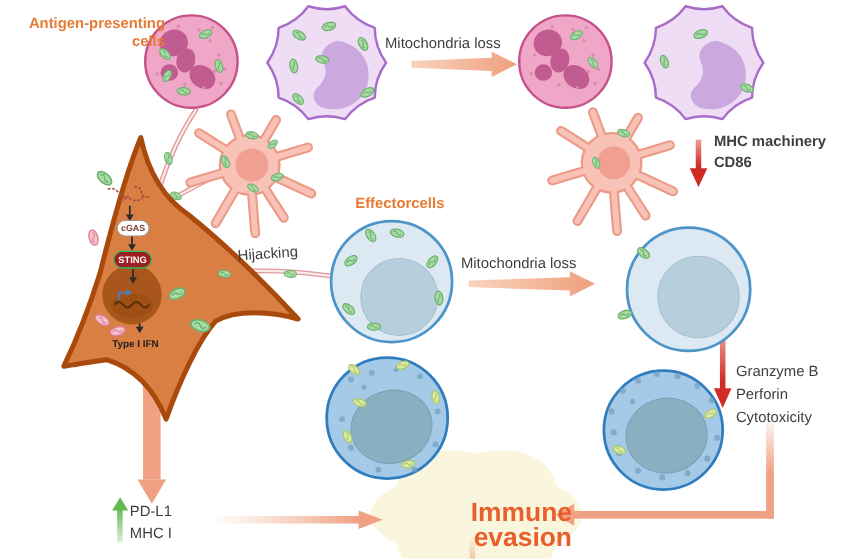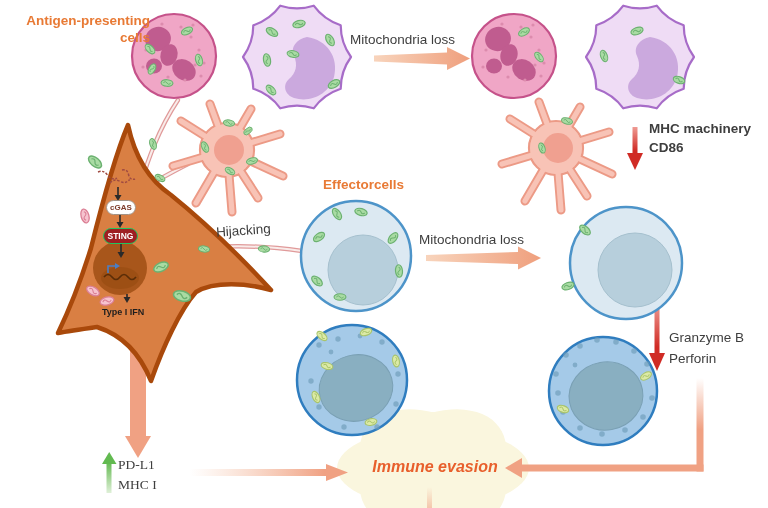--- a/index.html
+++ b/index.html
@@ -2,21 +2,21 @@
 <html><head>
 <meta charset="utf-8">
 <style>
   html,body{margin:0;padding:0;background:#fff;}
   #stage{position:relative;width:768px;height:508px;background:#fff;overflow:hidden;
          font-family:"Liberation Sans",sans-serif;}
   #stage svg{position:absolute;left:0;top:0;}
   .txt{position:absolute;color:#3E3E3E;font-size:13.5px;line-height:18px;}
   .lbl{color:#E87A35;font-weight:bold;font-size:13.5px;line-height:17px;text-align:right;}
   .center{}
-  .evasion{color:#E85F2C;font-weight:bold;font-size:16px;line-height:22px;text-align:center;font-style:italic;}
+  .evasion{color:#E85F2C;font-weight:bold;font-size:24px;line-height:22px;text-align:right;}
   .pill{position:absolute;display:flex;align-items:center;justify-content:center;
         border-radius:8px;font-weight:bold;}
   .cgas{left:106px;top:200px;width:28px;height:13px;background:#fff;border:1px solid #A39386;
         color:#7E3B2A;font-size:8px;}
   .sting{left:103px;top:228px;width:33px;height:14px;background:#9E1F22;border:1px solid #22c55e;
         color:#fff;font-size:8.5px;}
   .ifn{left:102px;top:303px;width:56px;color:#1E1E1E;font-size:9px;font-weight:bold;text-align:left;}
   .block{position:absolute;}
   .block div{white-space:nowrap;}
 </style>
@@ -327,23 +327,24 @@
 <div class="txt evasion" style="left:350px;top:456px;width:170px;">Immune evasion</div>
 
 <div class="block txt" style="left:649px;top:119px;width:118px;line-height:19px;font-weight:bold;">
   <div>MHC machinery</div>
   <div>CD86</div>
 </div>
 
 <div class="block txt" style="left:669px;top:299px;width:100px;line-height:21px;margin-top:28px;">
   <div>Granzyme B</div>
   <div>Perforin</div>
+  <div>Cytotoxicity</div>
 </div>
 
-<div class="block txt" style="left:118px;top:455px;width:70px;line-height:20px;font-family:Liberation Serif, serif;">
+<div class="block txt" style="left:118px;top:455px;width:70px;line-height:20px;">
   <div>PD-L1</div>
   <div>MHC I</div>
 </div>
 
 <div class="pill cgas">cGAS</div>
 <div class="pill sting">STING</div>
 <div class="txt ifn">Type I IFN</div>
 
 </div>
 

